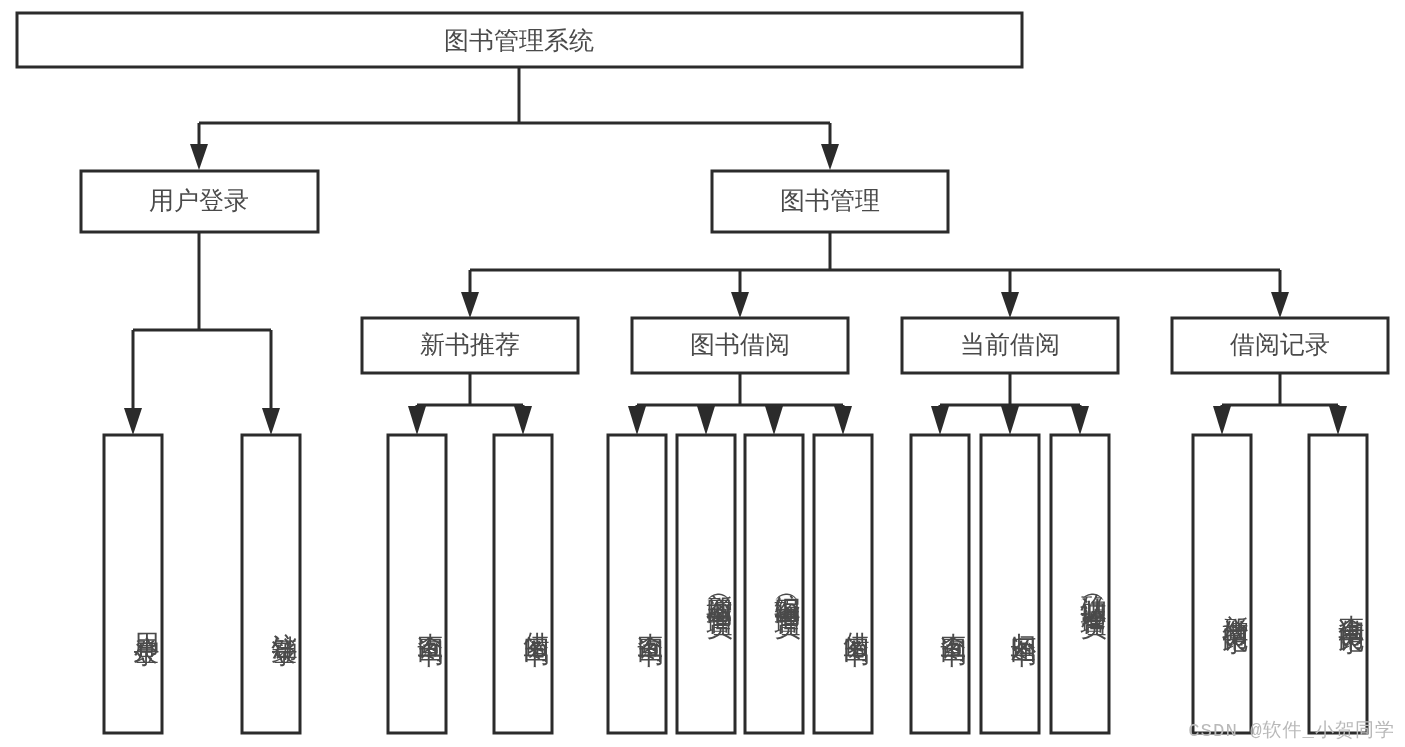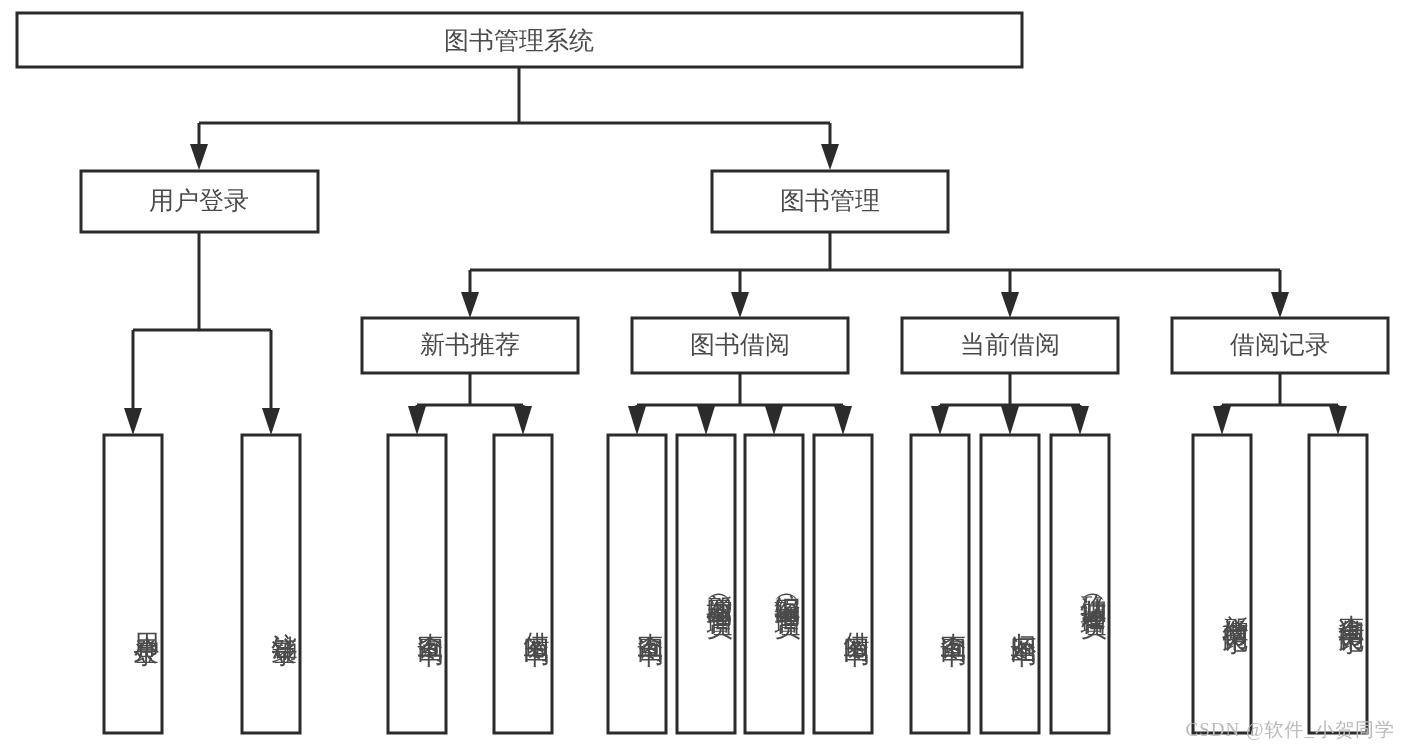--- a/index.html
+++ b/index.html
@@ -42,21 +42,21 @@
     letter-spacing:3px;
     white-space:nowrap;
     pointer-events:none;
   }
   .watermark{
     position:absolute;
     right:10px;
     bottom:4px;
     color:#b9b9b9;
     font-size:19px;
-    font-family:Liberation Serif, serif;
+    font-family:Liberation Mono, monospace;
     letter-spacing:1px;
     white-space:nowrap;
   }
 </style>
 </head>
 <body>
 
 <svg id="diagram" viewBox="0 0 1405 747" xmlns="http://www.w3.org/2000/svg">
 
   <g>

